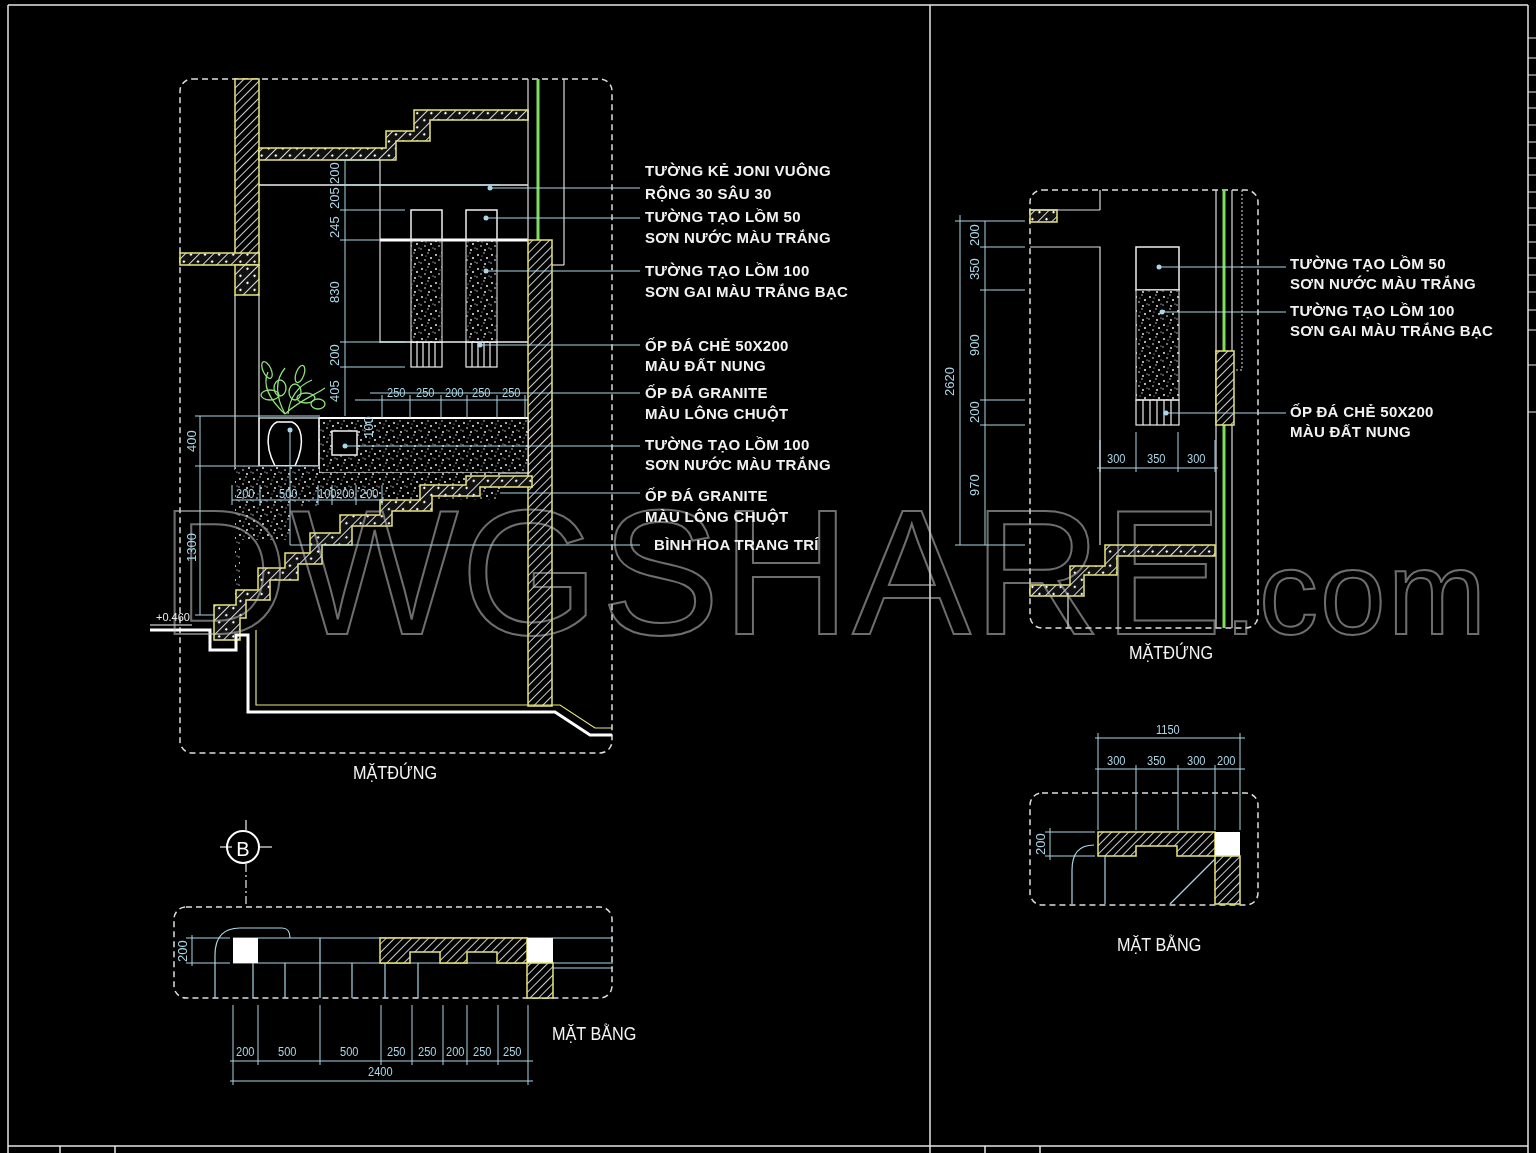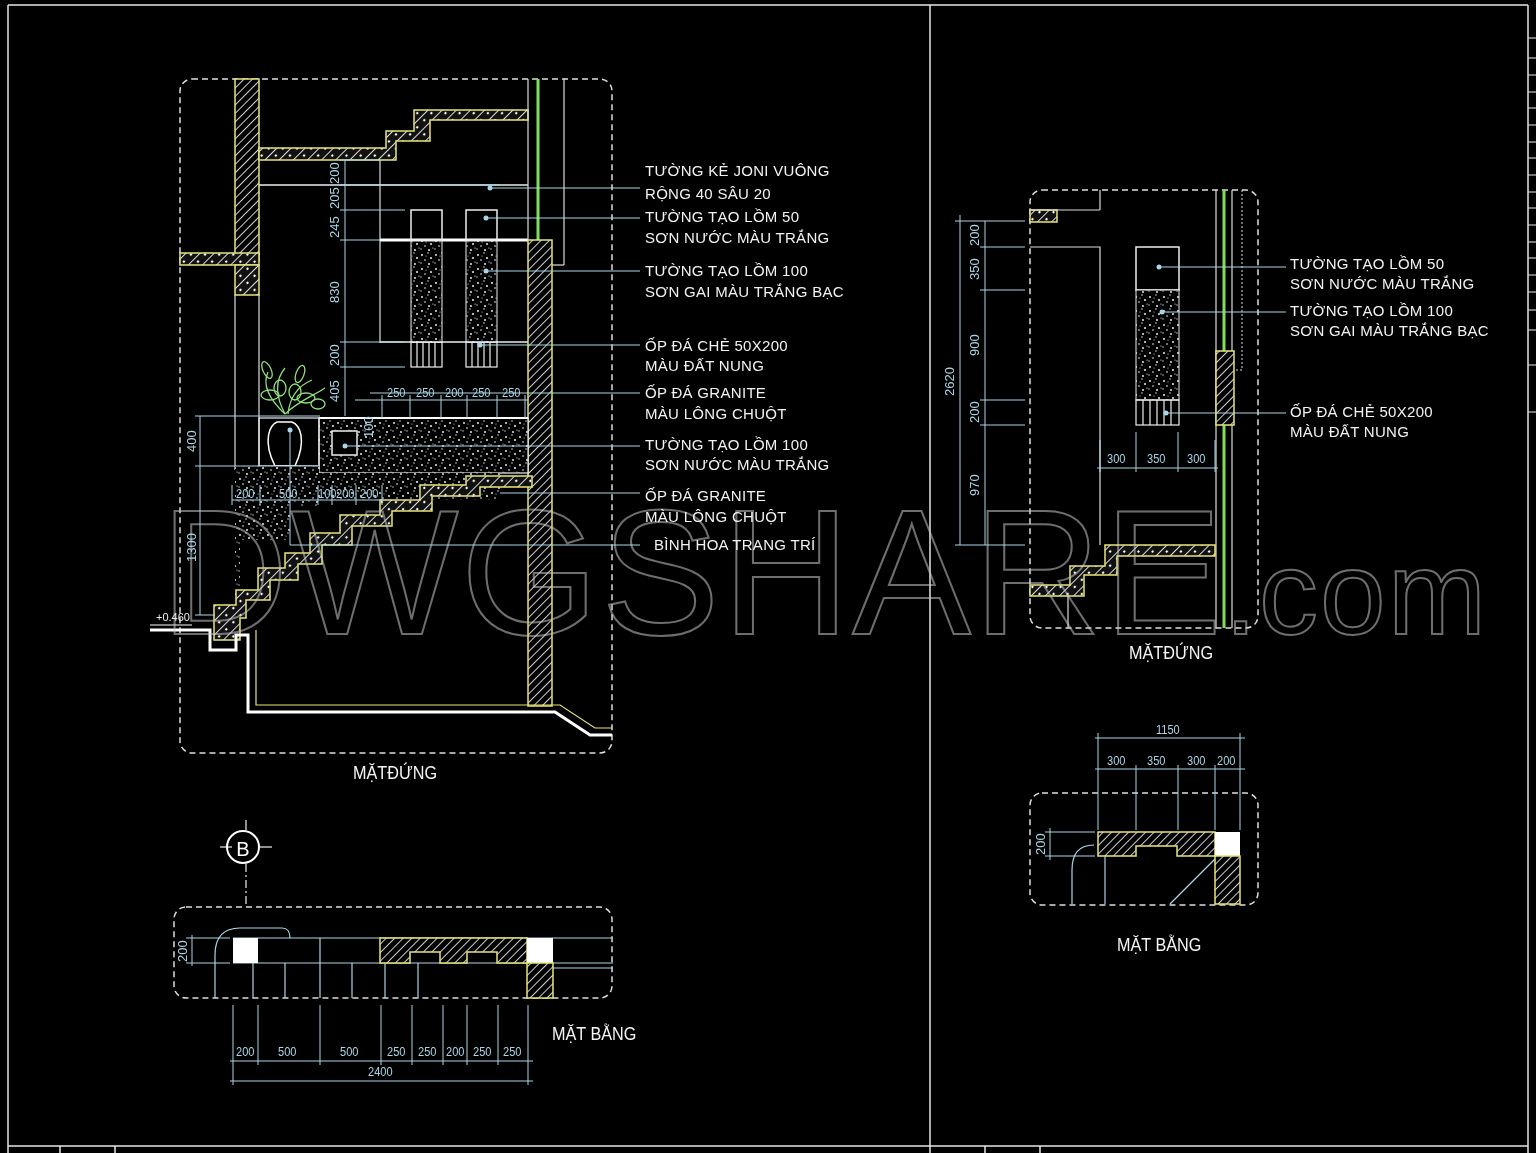--- a/index.html
+++ b/index.html
@@ -1,18 +1,18 @@
 <!DOCTYPE html>
 <html><head>
   <meta charset="utf-8">
   <style>
     html, body { margin:0; padding:0; background:#000; }
     body { width:1536px; height:1153px; position:relative; overflow:hidden; font-family:"Liberation Sans", sans-serif; }
     svg { position:absolute; left:0; top:0; }
-    .lbl { position:absolute; color:#f2f2f2; font-family:"Liberation Sans", sans-serif; font-weight:normal; font-size:15px; line-height:20px; white-space:nowrap; letter-spacing:0.3px; }
+    .lbl { position:absolute; color:#f2f2f2; font-family:"Liberation Sans", sans-serif; font-weight:bold; font-size:15px; line-height:20px; white-space:nowrap; letter-spacing:0.3px; }
     .title { position:absolute; color:#f4f4f4; font-family:"Liberation Sans", sans-serif; font-size:18px; white-space:nowrap; transform:scaleX(0.9); transform-origin:left top; }
     .dim { position:absolute; color:#a9d6e6; font-family:"Liberation Sans", sans-serif; font-size:13px; white-space:nowrap; line-height:14px; transform:scaleX(0.85); transform-origin:left top; }
     .dimv { position:absolute; color:#a9d6e6; font-family:"Liberation Sans", sans-serif; font-size:13px; white-space:nowrap; line-height:14px; transform:rotate(-90deg); transform-origin:left top; }
     .level { position:absolute; color:#eee; font-family:Liberation Sans, sans-serif; font-size:11px; white-space:nowrap; }
     .watermark { position:absolute; left:160px; top:488px; font-family:"Liberation Sans", sans-serif; font-weight:normal; font-size:178px; line-height:170px; color:transparent; -webkit-text-stroke:2px rgba(200,200,200,0.55); letter-spacing:2px; white-space:nowrap; }
     .watermark .small { font-size:118px; }
     .marker { position:absolute; left:226px; top:830px; width:34px; height:34px; border:2px solid #fff; border-radius:50%; color:#fff; font-size:20px; text-align:center; line-height:34px; box-sizing:border-box; font-family:"Liberation Sans", sans-serif; }
   </style>
 </head>
 <body>
@@ -302,21 +302,21 @@
       <line x1="1045" y1="856" x2="1095" y2="856"></line>
       <line x1="1050" y1="828" x2="1050" y2="860"></line>
   </g>
 </svg>
 
 <div class="watermark"><span>DWGSHARE</span><span class="small">.com</span></div>
 
 <div>
   <div class="lbl" style="left:645px;top:161px">
       <div>TƯỜNG KẺ JONI VUÔNG</div>
-      <div style="margin-top:3px">RỘNG 40 SÂU 20</div>
+      <div style="margin-top:3px">RỘNG 30 SÂU 30</div>
     </div>
   <div class="lbl" style="left:645px;top:207px">
       <div>TƯỜNG TẠO LỒM 50</div>
       <div style="margin-top:1px">SƠN NƯỚC MÀU TRẮNG</div>
     </div>
   <div class="lbl" style="left:645px;top:261px">
       <div>TƯỜNG TẠO LỒM 100</div>
       <div style="margin-top:1px">SƠN GAI MÀU TRẮNG BẠC</div>
     </div>
   <div class="lbl" style="left:645px;top:336px">

